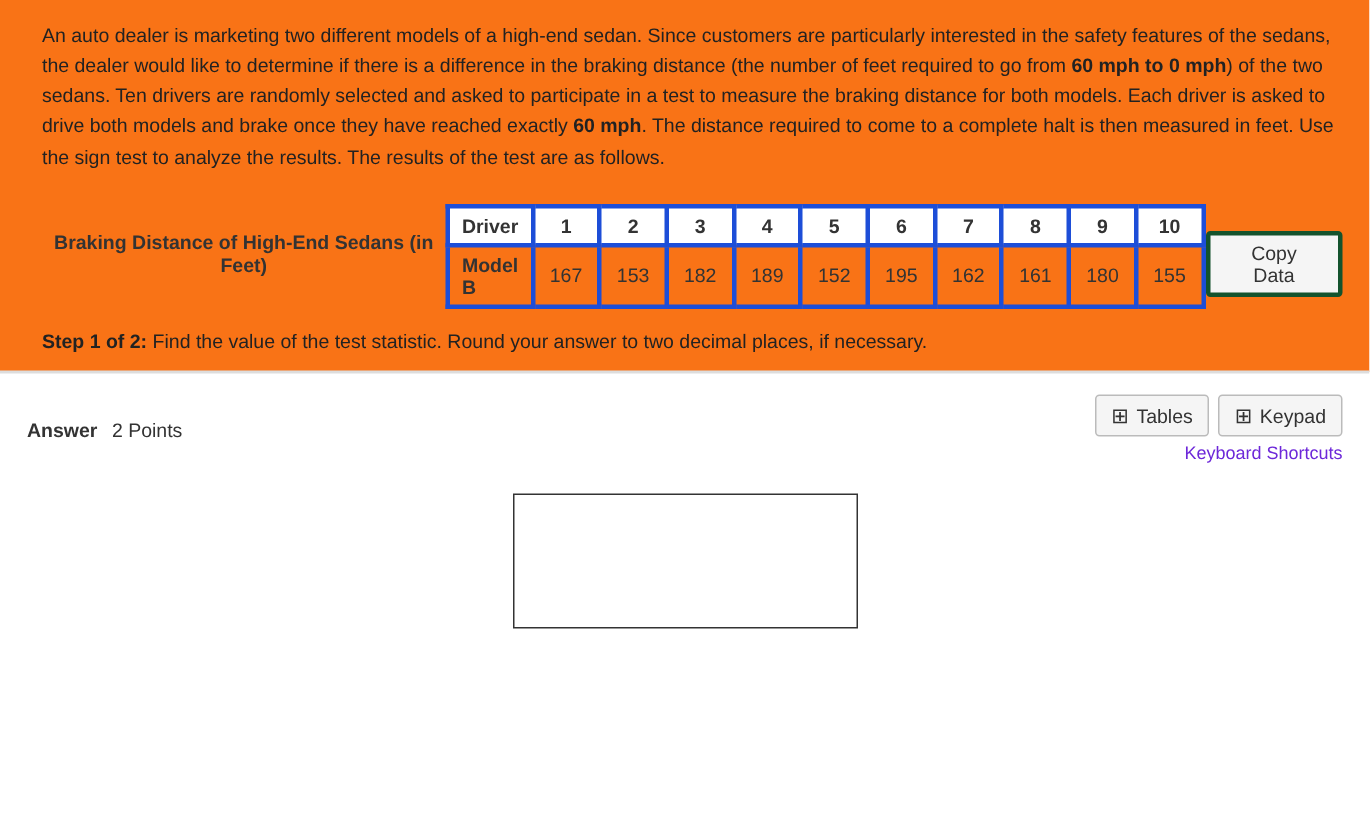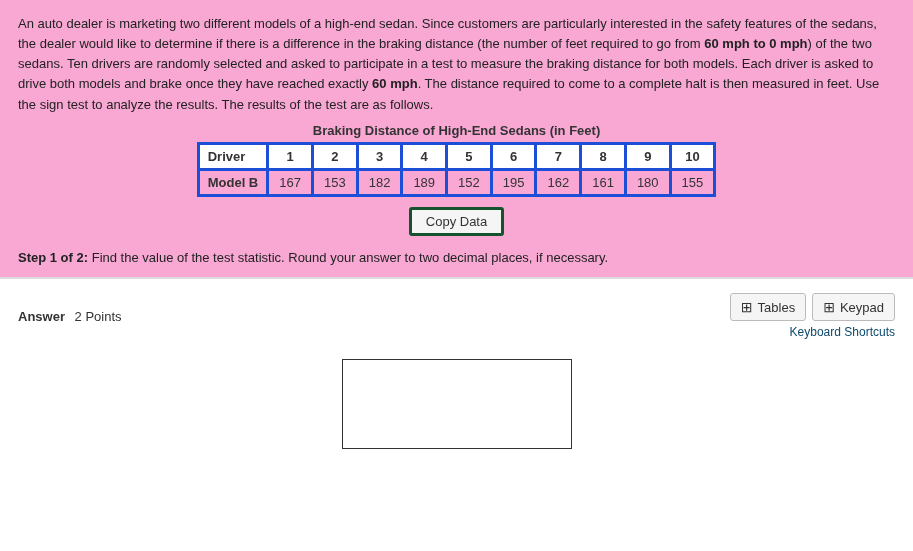--- a/index.html
+++ b/index.html
@@ -6,37 +6,37 @@
     body {
       font-family: Arial, sans-serif;
       font-size: 13px;
       background: #fff;
       color: #333;
       width: 913px;
       min-height: 551px;
     }
 
     .question-section {
-      padding: 14px 18px 10px 18px;
+      padding: 14px 18px 10px 28px;
       border-bottom: 1px solid #ddd;
-      background: #f9a8d4;
+      background: #f97316;
     }
 
     .question-text {
       line-height: 1.55;
       font-size: 13px;
       color: #222;
     }
 
     .bold-text { font-weight: bold; }
 
     .table-container {
-      margin: 8px auto 10px auto;
-      display: flex;
-      flex-direction: column;
+      margin: 21px auto 10px auto;
+      display: flex;
+      flex-direction: row;
       align-items: center;
     }
 
     .table-title {
       font-weight: bold;
       font-size: 13px;
       margin-bottom: 4px;
       text-align: center;
     }
 
@@ -134,21 +134,21 @@
       font-size: 13px;
       color: #333;
     }
 
     .tool-icon {
       font-size: 14px;
     }
 
     .keyboard-shortcuts-link {
       font-size: 12px;
-      color: #0c4a6e;
+      color: #6d28d9;
       cursor: pointer;
       text-decoration: none;
     }
 
     .answer-input-area {
       margin-top: 10px;
       display: flex;
       justify-content: center;
     }
 

